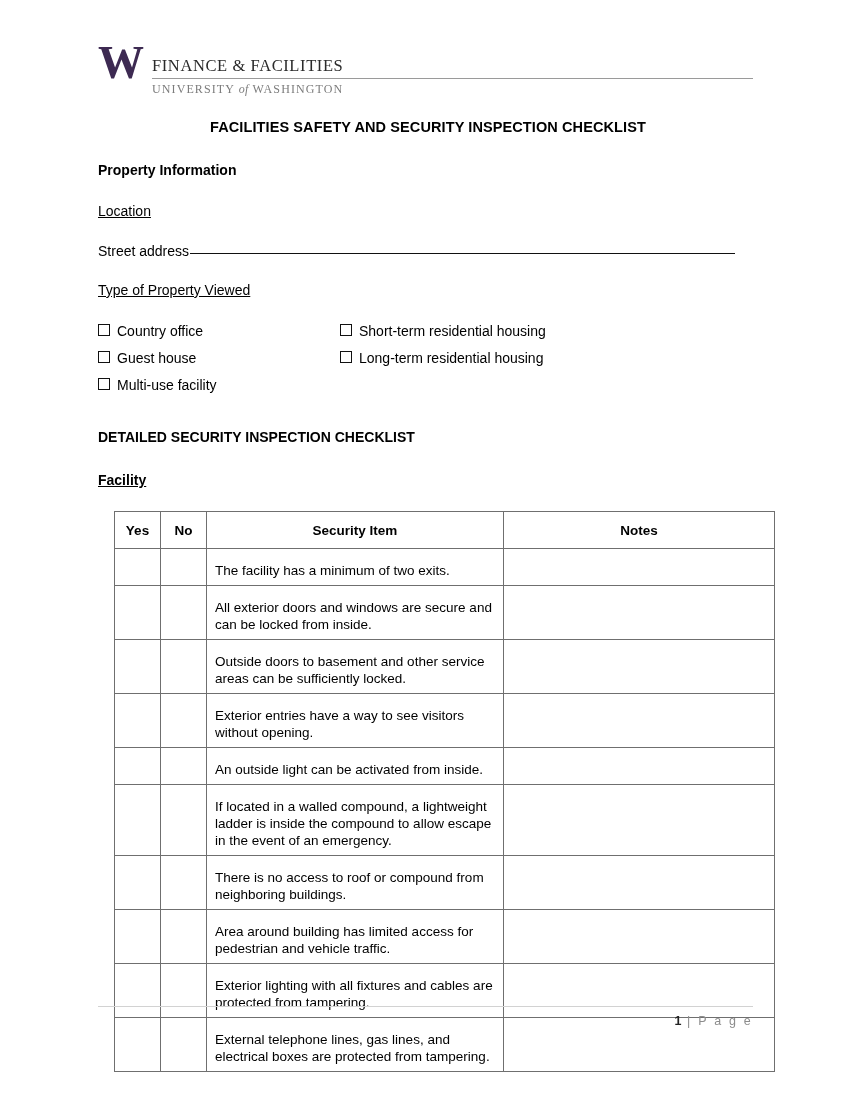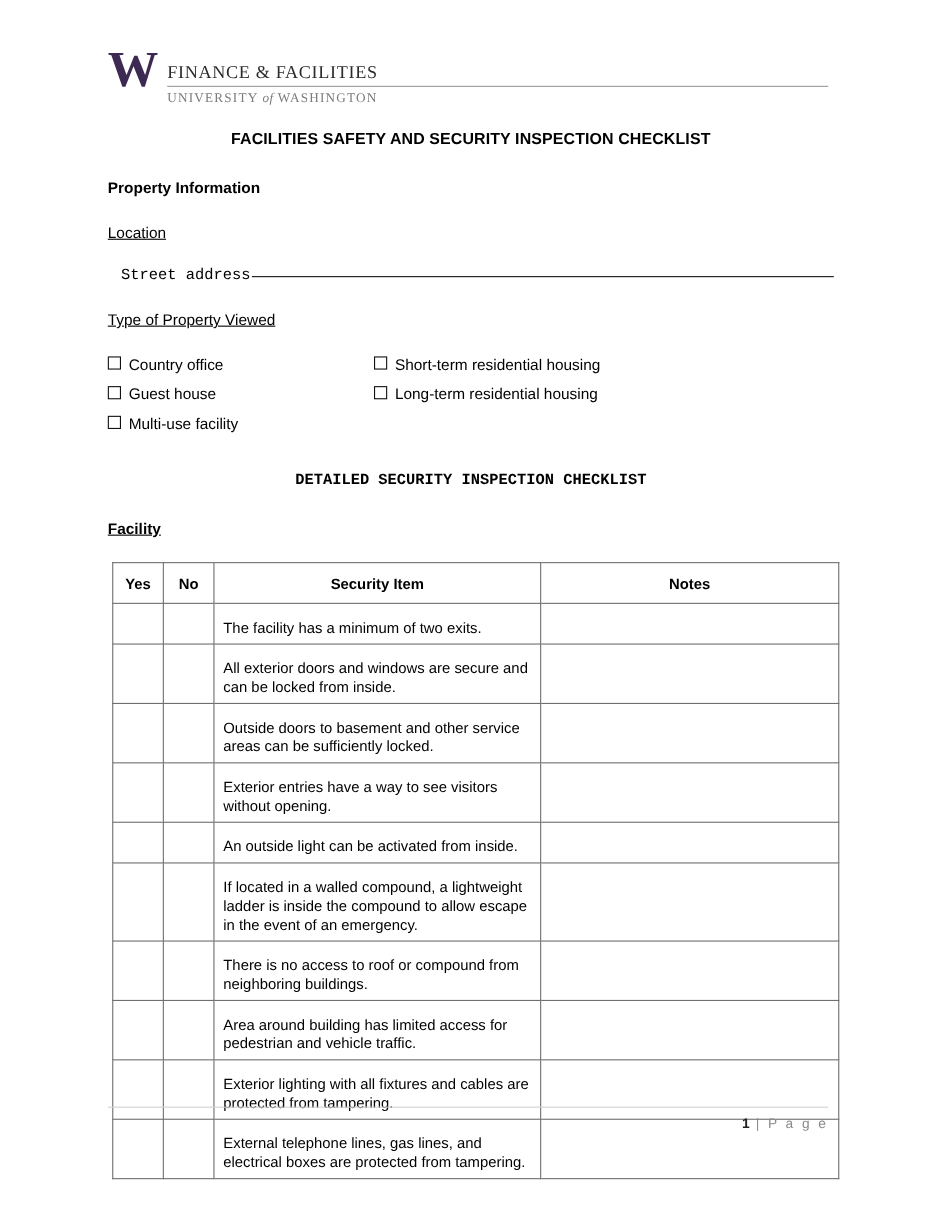--- a/index.html
+++ b/index.html
@@ -112,24 +112,23 @@
     line-height: 17px;
     display: block;
   }
   .section-underline.bold {
     font-weight: bold;
   }
 
   .field-line {
     font-size: 14px;
     line-height: 18px;
-    margin: 0 0 22px 12px;
+    margin: 0 0 22px 0;
     white-space: nowrap;
     overflow: hidden;
-    font-family: Liberation Mono, monospace;
   }
   .field-rule {
     display: inline-block;
     border-bottom: 1px solid #111;
     width: 545px;
     vertical-align: 2px;
     margin-left: 1px;
   }
 
   
@@ -152,34 +151,32 @@
   .check-box {
     display: inline-block;
     width: 10px;
     height: 10px;
     border: 1.3px solid #111;
     margin-right: 7px;
     vertical-align: 0px;
   }
 
   .doc-subtitle {
-    text-align: center;
     font-size: 14px;
     font-weight: bold;
     margin: 0 0 26px 0;
     line-height: 18px;
-    font-family: Liberation Mono, monospace;
   }
 
   
   table.checklist {
     border-collapse: collapse;
     width: 660px;
     table-layout: fixed;
-    margin: 4px;
+    margin: 16px;
   }
   table.checklist th,
   table.checklist td {
     border: 1px solid #6f6f6f;
     padding: 0;
     vertical-align: top;
   }
   table.checklist th {
     text-align: center;
     font-size: 13.5px;

